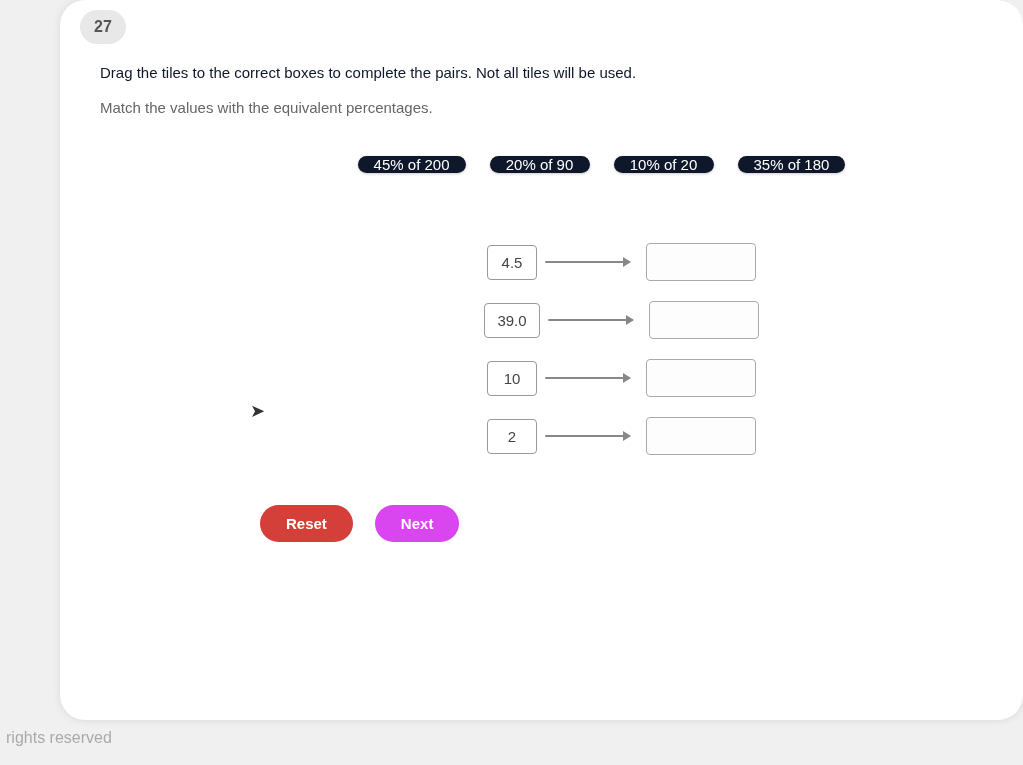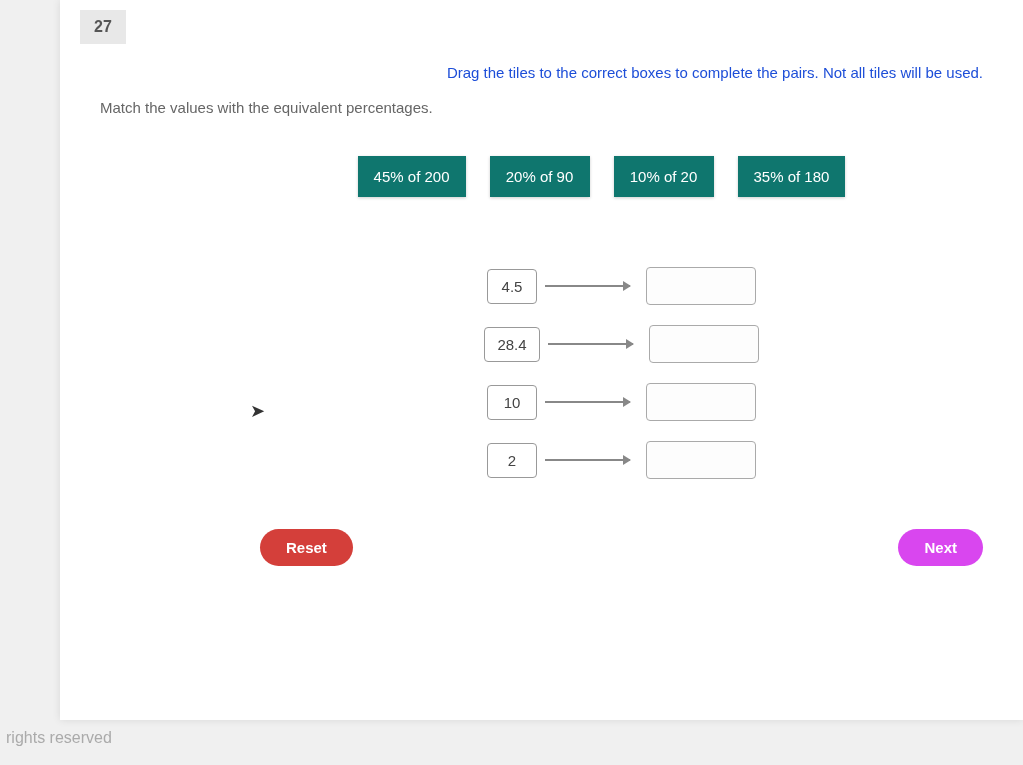--- a/index.html
+++ b/index.html
@@ -1,15 +1,15 @@
 <!DOCTYPE html>
 <html><head>
   <meta charset="utf-8">
   <style>
-    * { margin: 0; padding: 0; box-sizing: border-box; }
+    * { margin: 0; padding: 0; box-sizing: border-box; border-radius: 25px; }
     body {
       font-family: Arial, sans-serif;
       background: #f0f0f0;
       width: 1023px;
       height: 765px;
       position: relative;
       overflow: hidden;
     }
     .page {
       background: #fff;
@@ -24,41 +24,40 @@
       padding: 8px 14px;
       font-size: 16px;
       font-weight: bold;
       color: #555;
       margin: 10px 0 0 20px;
     }
     .content {
       padding: 20px 40px 30px 40px;
     }
     .instructions {
-      color: #1d4ed8;
+      color: #0f172a;
       font-size: 15px;
       margin-bottom: 18px;
-      text-align: right;
     }
     .subinstructions {
       color: #666;
       font-size: 15px;
       margin-bottom: 40px;
     }
     .tiles-row {
       display: flex;
       gap: 24px;
       justify-content: center;
       margin-bottom: 70px;
       padding-left: 120px;
     }
     .tile {
-      background: #0f766e;
+      background: #0f172a;
       color: #fff;
-      padding: 12px 16px;
+      padding: 0 16px;
       font-size: 15px;
       font-weight: 500;
       cursor: move;
       min-width: 100px;
       text-align: center;
       box-shadow: 0 1px 3px rgba(0,0,0,0.2);
     }
     .match-area {
       display: flex;
       flex-direction: column;
@@ -101,21 +100,21 @@
       border: 1.5px solid #aaa;
       border-radius: 4px;
       width: 110px;
       height: 38px;
       background: #fdfdfd;
       margin-left: 8px;
     }
     .button-row {
       display: flex;
       gap: 22px;
-      justify-content: space-between;
+      justify-content: flex-start;
       margin-left: 160px;
     }
     .btn {
       padding: 10px 26px;
       border: none;
       border-radius: 22px;
       color: #fff;
       font-size: 15px;
       font-weight: bold;
       cursor: pointer;
@@ -156,21 +155,21 @@
       <div class="tile">35% of 180</div>
     </div>
 
     <div class="match-area">
       <div class="match-row">
         <div class="value-box">4.5</div>
         <div class="arrow-line"></div>
         <div class="drop-box"></div>
       </div>
       <div class="match-row">
-        <div class="value-box">28.4</div>
+        <div class="value-box">39.0</div>
         <div class="arrow-line"></div>
         <div class="drop-box"></div>
       </div>
       <div class="match-row">
         <div class="value-box">10</div>
         <div class="arrow-line"></div>
         <div class="drop-box"></div>
       </div>
       <div class="match-row">
         <div class="value-box">2</div>

